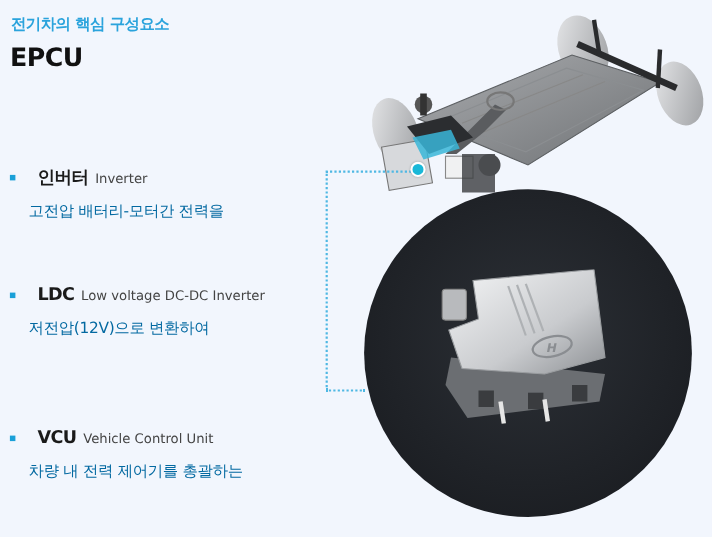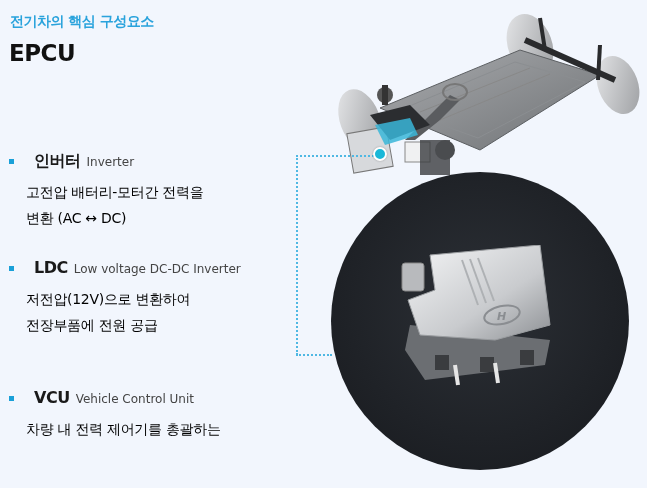--- a/index.html
+++ b/index.html
@@ -20,21 +20,21 @@
   }
   .item { position: absolute; left: 0; }
   .item .bullet {
     position: absolute; left: 9px; top: 8px; width: 5px; height: 5px; background: #1aa0d8;
   }
   .item .head { position: absolute; left: 34px; top: 0; white-space: nowrap; }
   .item .kor { font-size: 16px; font-weight: bold; color: #1a1a1a; letter-spacing: -0.5px; }
   .item .eng { font-size: 12px; color: #444; margin-left: 6px; }
   .item .desc {
     position: absolute; left: 26px; top: 28px;
-    font-size: 14px; color: #000000; line-height: 26px; white-space: nowrap; letter-spacing: -0.3px;
+    font-size: 14px; color: #0369a1; line-height: 26px; white-space: nowrap; letter-spacing: -0.3px;
   }
   .item1 { top: 151px; }
   .item2 { top: 258px; }
   .item3 { top: 388px; }
 
   .chassis { position: absolute; left: 330px; top: 0; width: 317px; height: 200px; }
   .circle {
     position: absolute; left: 331px; top: 172px; width: 298px; height: 298px;
     border-radius: 50%;
     background: radial-gradient(circle at 50% 45%, #2c3036 0%, #1f2227 60%, #17191d 100%);
@@ -56,32 +56,30 @@
 <div class="subtitle">전기차의 핵심 구성요소</div>
 <div class="title">EPCU</div>
 
 <div class="item item1">
   <span class="bullet"></span>
   <div class="head">
     <span class="kor">인버터</span><span class="eng">Inverter</span>
   </div>
   <div class="desc">
     <div>고전압 배터리-모터간 전력을</div>
-    <div>변환 (AC ↔ DC)</div>
   </div>
 </div>
 
 <div class="item item2">
   <span class="bullet"></span>
   <div class="head">
     <span class="kor">LDC</span><span class="eng">Low voltage DC-DC Inverter</span>
   </div>
   <div class="desc">
     <div>저전압(12V)으로 변환하여</div>
-    <div>전장부품에 전원 공급</div>
   </div>
 </div>
 
 <div class="item item3">
   <span class="bullet"></span>
   <div class="head">
     <span class="kor">VCU</span><span class="eng">Vehicle Control Unit</span>
   </div>
   <div class="desc">
     <div>차량 내 전력 제어기를 총괄하는</div>

